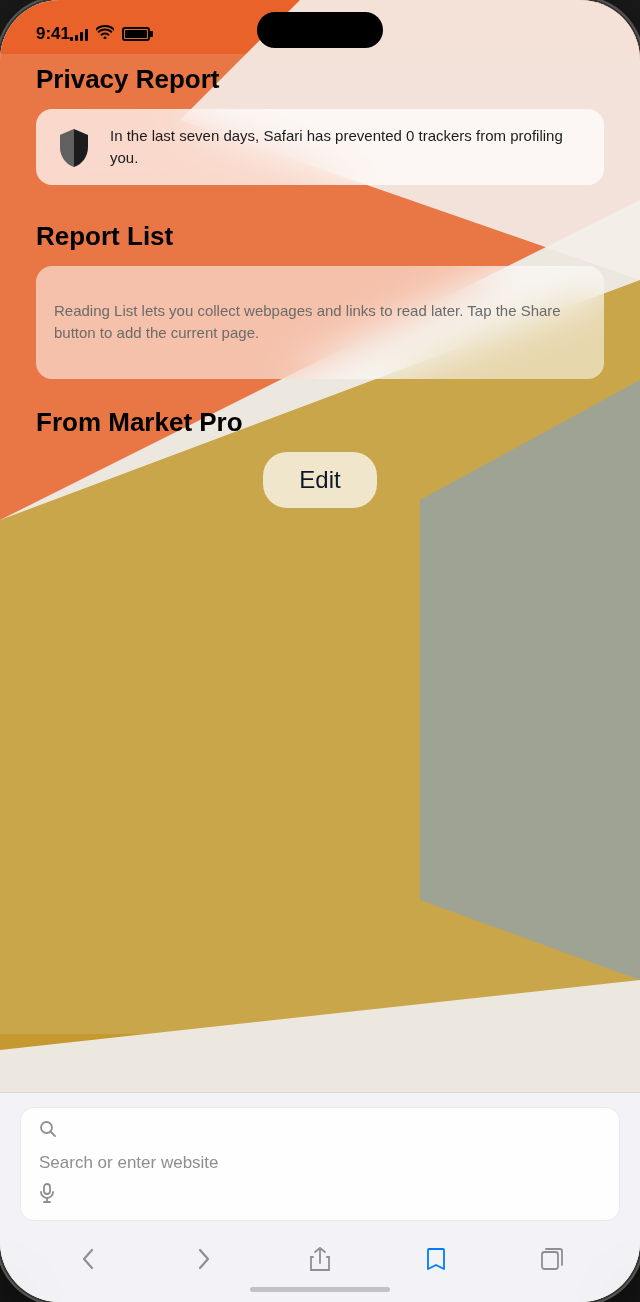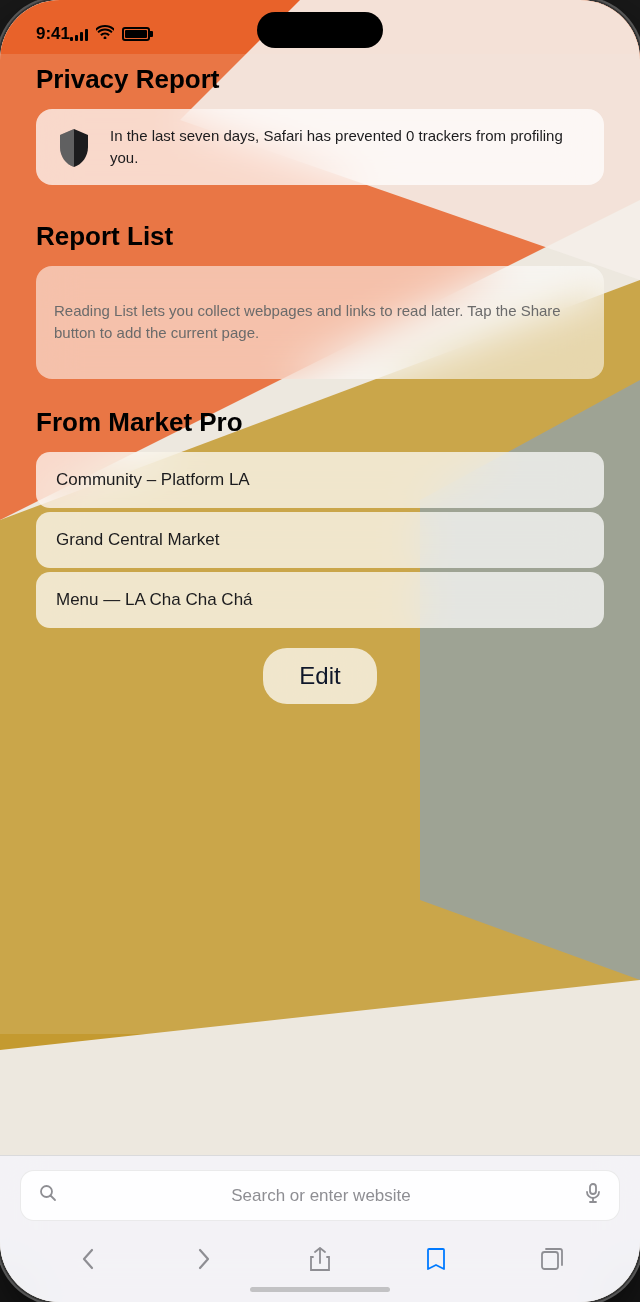--- a/index.html
+++ b/index.html
@@ -218,24 +218,25 @@
       border-top: 1px solid rgba(0,0,0,0.1);
       padding: 14px 20px 10px;
       z-index: 10;
     }
 
     .search-bar {
       background: rgba(255,255,255,0.9);
       border-radius: 14px;
       padding: 12px 18px;
       display: flex;
-      align-items: center;
+      align-items: flex-start;
       gap: 10px;
       margin-bottom: 16px;
       border: 1px solid rgba(0,0,0,0.08);
+      flex-direction: column;
     }
 
     .search-placeholder {
       flex: 1;
       text-align: center;
       font-size: 17px;
       color: #8e8e93;
     }
 
     .search-icon-svg {
@@ -346,31 +347,20 @@
         </div>
         <p class="privacy-text">In the last seven days, Safari has prevented 0 trackers from profiling you.</p>
       </div>
 
       <h2 class="section-title">Report List</h2>
       <div class="reading-list-card">
         <p class="reading-list-text">Reading List lets you collect webpages and links to read later. Tap the Share button to add the current page.</p>
       </div>
 
       <h2 class="section-title">From Market Pro</h2>
-      <div class="macbook-items">
-        <div class="macbook-item">
-          <span>Community – Platform LA</span>
-        </div>
-        <div class="macbook-item">
-          <span>Grand Central Market</span>
-        </div>
-        <div class="macbook-item">
-          <span>Menu — LA Cha Cha Chá</span>
-        </div>
-      </div>
 
       <div class="edit-button-wrap">
         <button class="edit-button">Edit</button>
       </div>
 
     </div>
 
     <div class="bottom-bar">
       <div class="search-bar">
         <span class="search-icon-svg">

